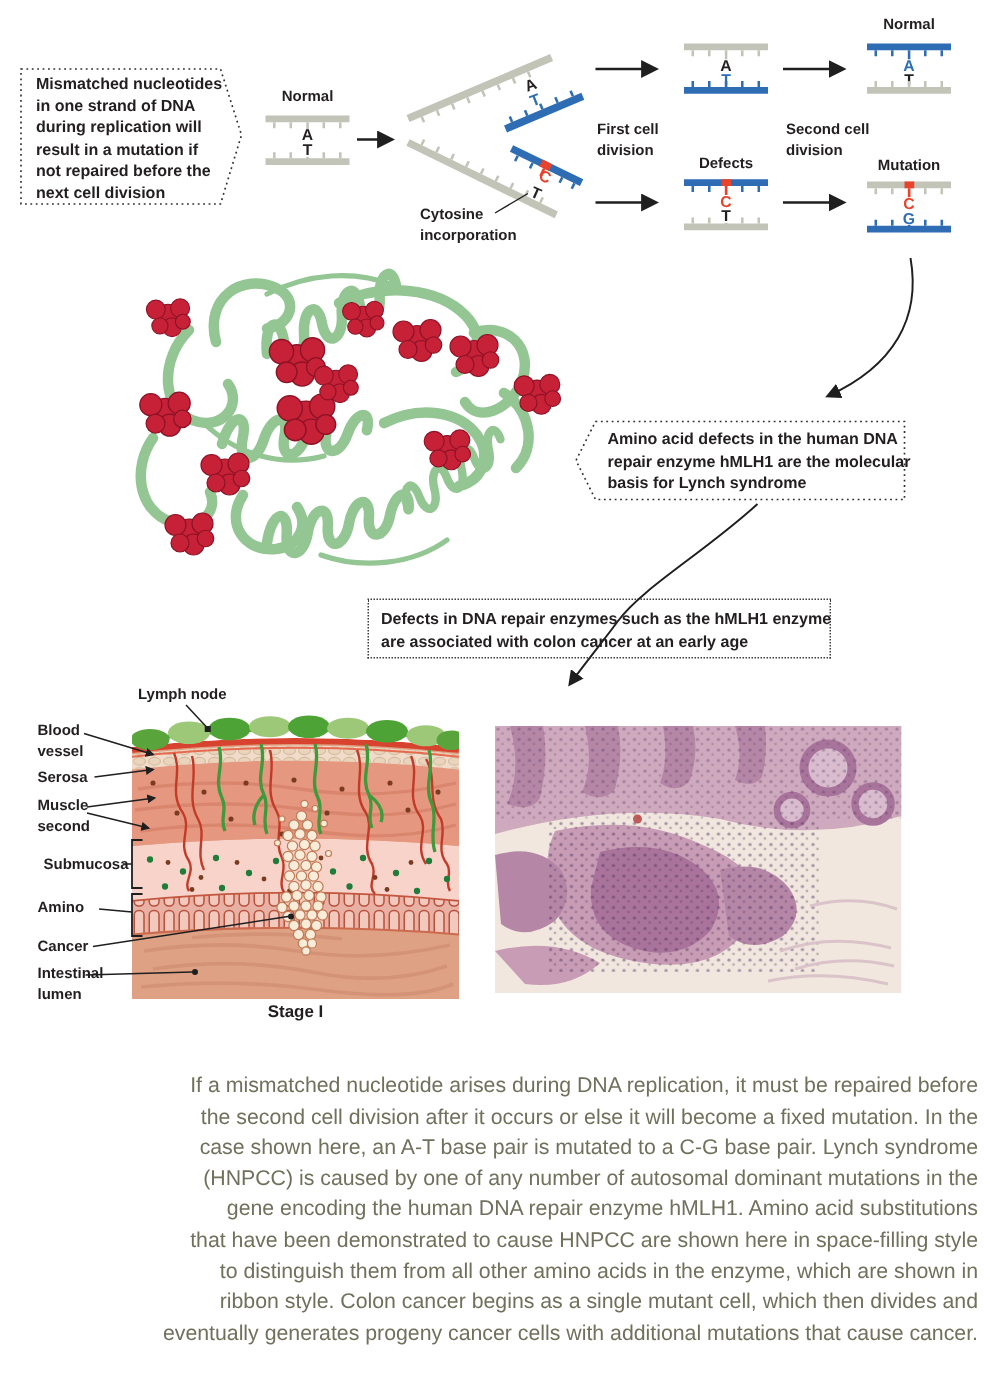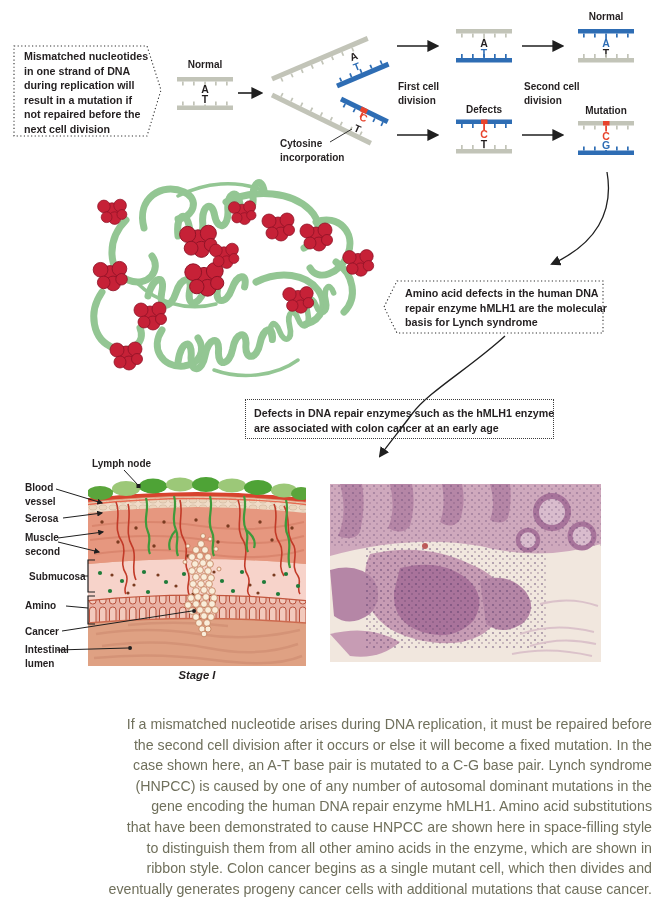--- a/index.html
+++ b/index.html
@@ -6,21 +6,21 @@
   .page{position:relative;width:660px;height:920px;background:#fff;overflow:hidden;
         font-family:"Liberation Sans",sans-serif;color:#231f20;}
   .abs{position:absolute;}
   .lbl{position:absolute;white-space:pre-line;font-size:10px;line-height:13.6px;
        font-weight:600;color:#231f20;}
   .lbl.c{text-align:center;}
   .callout-text{position:absolute;white-space:pre-line;font-size:10.7px;line-height:14.6px;
        font-weight:600;color:#231f20;}
   .box2{position:absolute;border:1.3px dotted #3c3c3c;background:#fff;}
   .caption{position:absolute;white-space:pre-line;font-size:11.3px;line-height:14.5px;
-       font-weight:600;text-align:center;color:#231f20;font-style:italic;}
+       font-weight:600;text-align:center;color:#231f20;}
   .bodytext{position:absolute;white-space:pre-line;font-size:14.2px;line-height:20.6px;
        color:#70705c;text-align:right;}
   svg text.base{font-family:"Liberation Sans",sans-serif;font-size:10.5px;font-weight:bold;}
 </style>
 </head>
 <body>
 
 <div class="page">
 
   <svg class="abs" style="left:0;top:0" width="660" height="185" viewBox="0 0 660 185">

